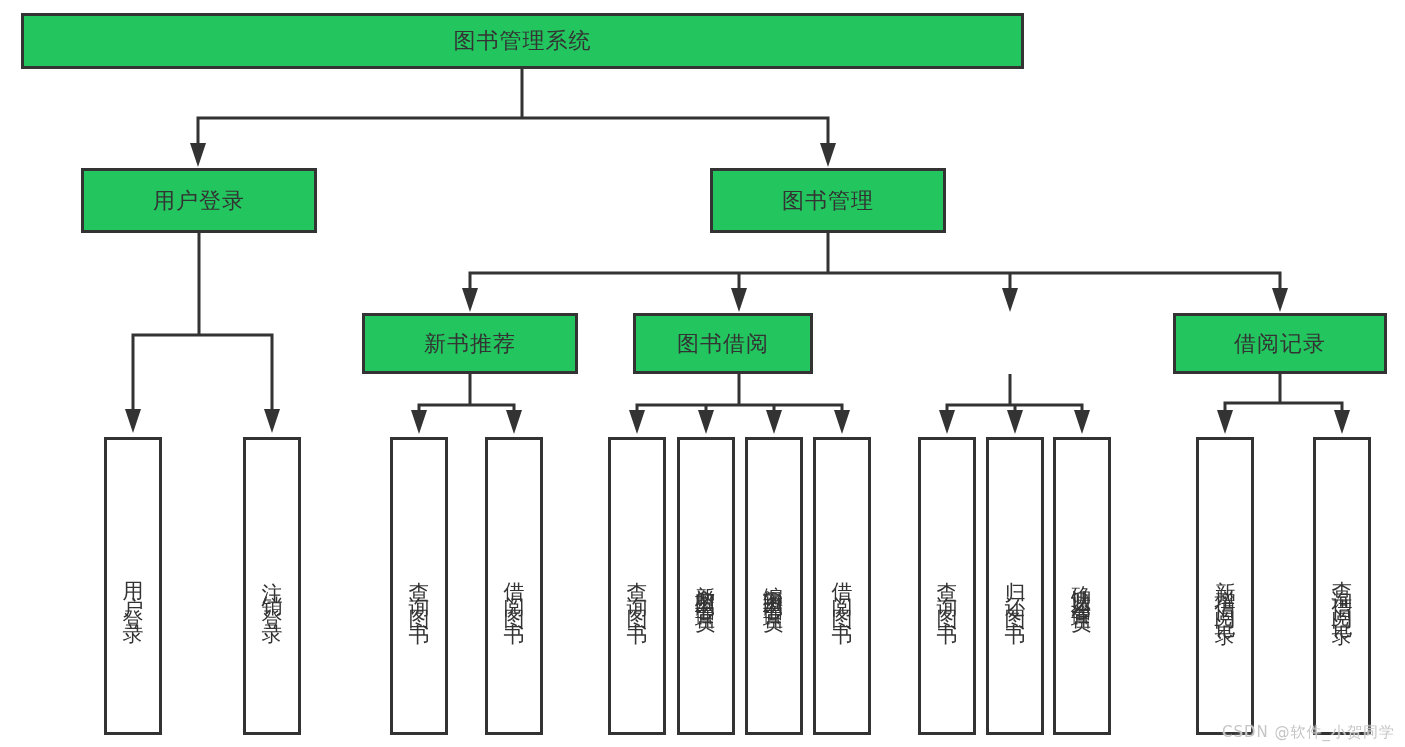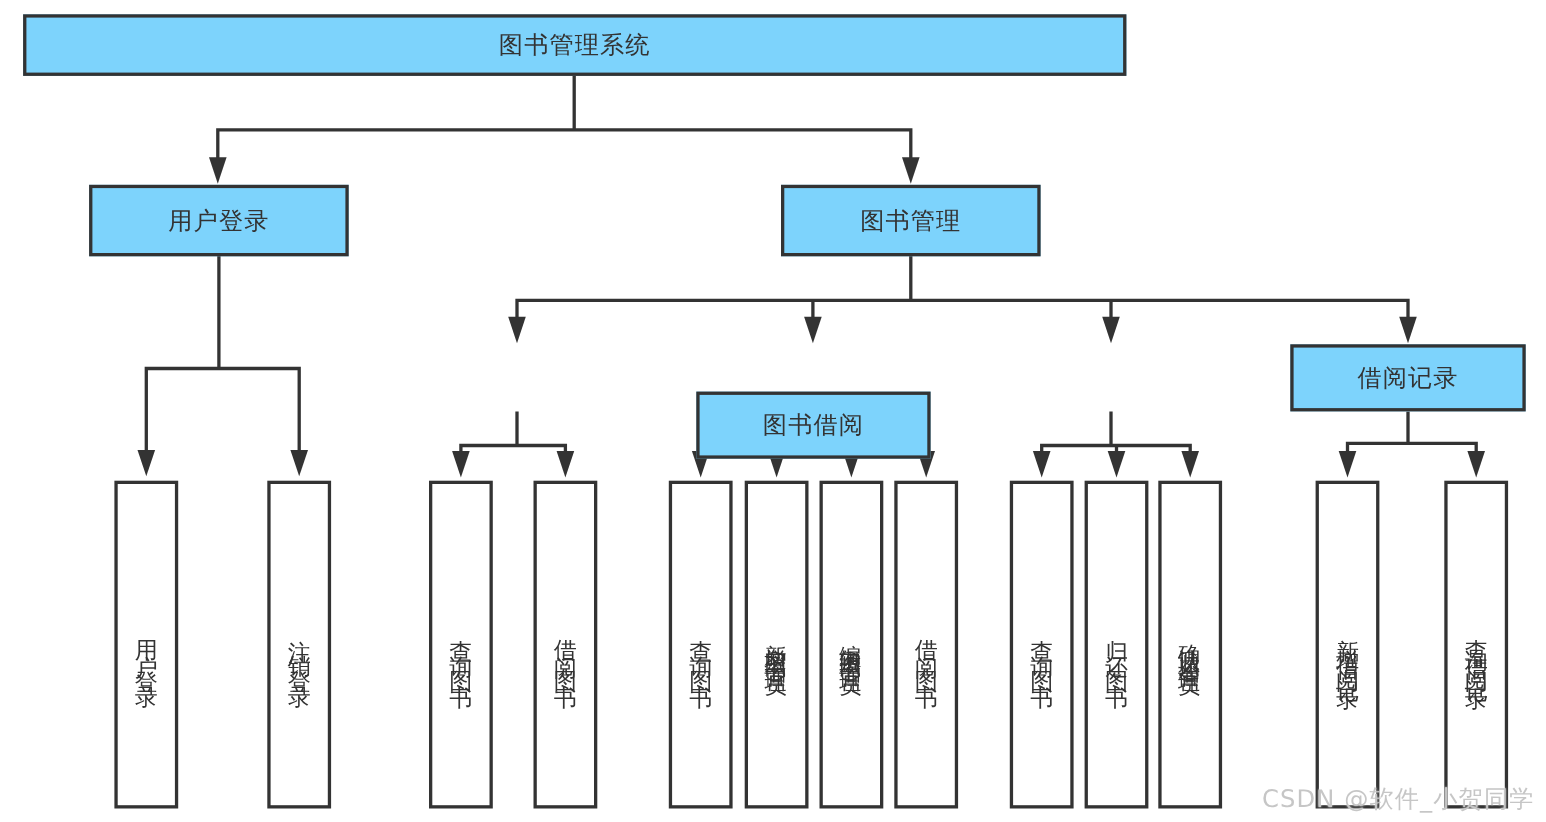--- a/index.html
+++ b/index.html
@@ -16,21 +16,21 @@
     overflow: hidden;
   }
   #connectors {
     position: absolute;
     left: 0; top: 0;
     width: 1405px; height: 747px;
     z-index: 1;
   }
   .node {
     position: absolute;
-    background: #7dd3fc;
+    background: #22c55e;
     border: 3px solid #333333;
     display: flex;
     align-items: center;
     justify-content: center;
     z-index: 2;
     font-size: 22px;
     letter-spacing: 1px;
     color: #333333;
   }
   .leaf {
@@ -52,21 +52,21 @@
     text-orientation: mixed;
     white-space: nowrap;
   }
   .sp4 { letter-spacing: 14px; margin-bottom: -14px; }
   .sp6 { letter-spacing: 9px;  margin-bottom: -9px; }
   .sp9 { letter-spacing: 4px;  margin-bottom: -4px; font-size: 20px; }
   #watermark {
     position: absolute;
     right: 10px;
     bottom: 5px;
-    font-size: 22px;
+    font-size: 15px;
     color: #c6c6c6;
     z-index: 5;
     letter-spacing: 1px;
     text-shadow: 0 0 2px #ffffff;
   }
 </style>
 </head>
 <body>
 
 <div id="canvas">
@@ -114,21 +114,24 @@
     <span>图书管理系统</span>
   </div>
 
   <div class="node" style="left:81px; top:168px; width:236px; height:65px;">
     <span>用户登录</span>
   </div>
   <div class="node" style="left:710px; top:168px; width:236px; height:65px;font-family:Liberation Mono, monospace;">
     <span>图书管理</span>
   </div>
 
-  <div class="node" style="left:633px; top:313px; width:213px; height:61px;margin-top:43px;">
+  <div class="node" style="left:362px; top:313px; width:216px; height:61px;">
+    <span>新书推荐</span>
+  </div>
+  <div class="node" style="left:633px; top:313px; width:180px; height:61px;">
     <span>图书借阅</span>
   </div>
   <div class="node" style="left:1173px; top:313px; width:214px; height:61px;">
     <span>借阅记录</span>
   </div>
 
   <div class="leaf" style="left:104px;">
     <span class="vtext sp4">用户登录</span>
   </div>
   <div class="leaf" style="left:243px;">

